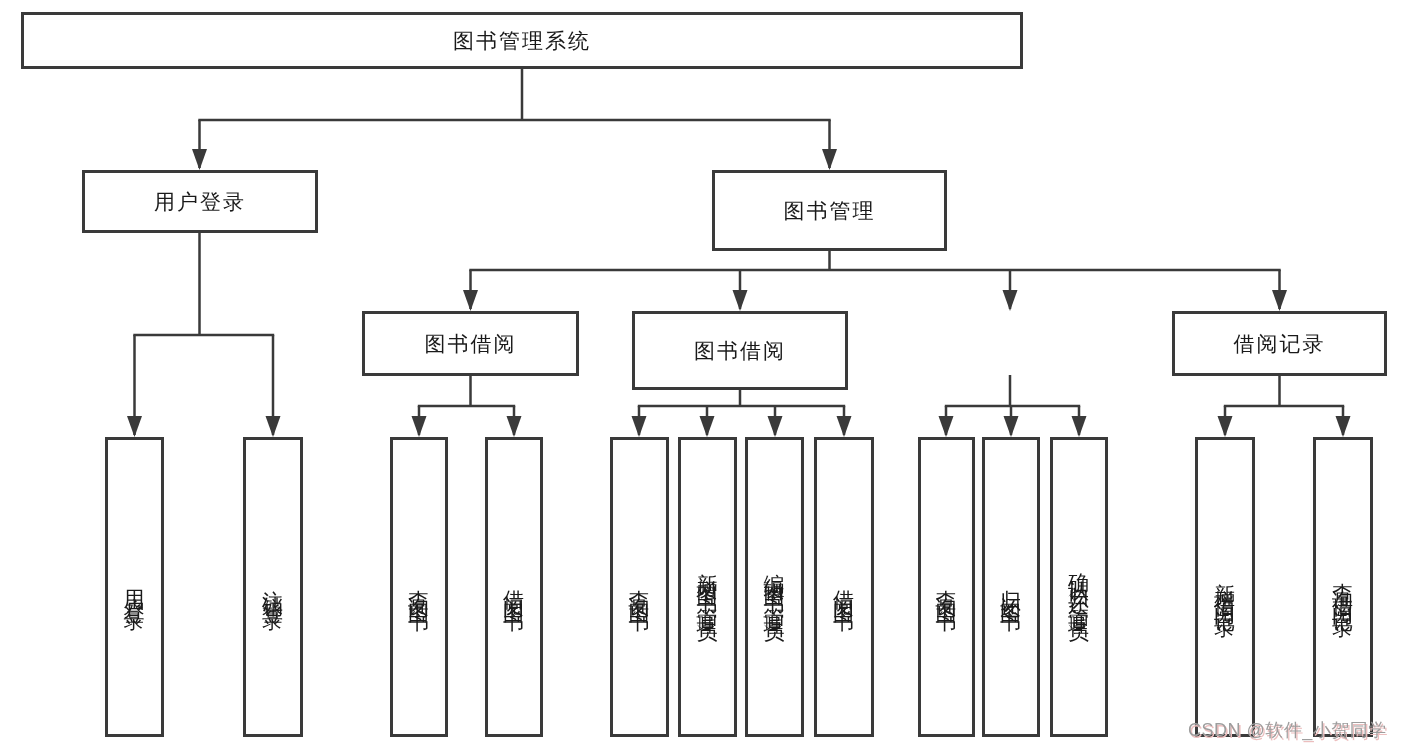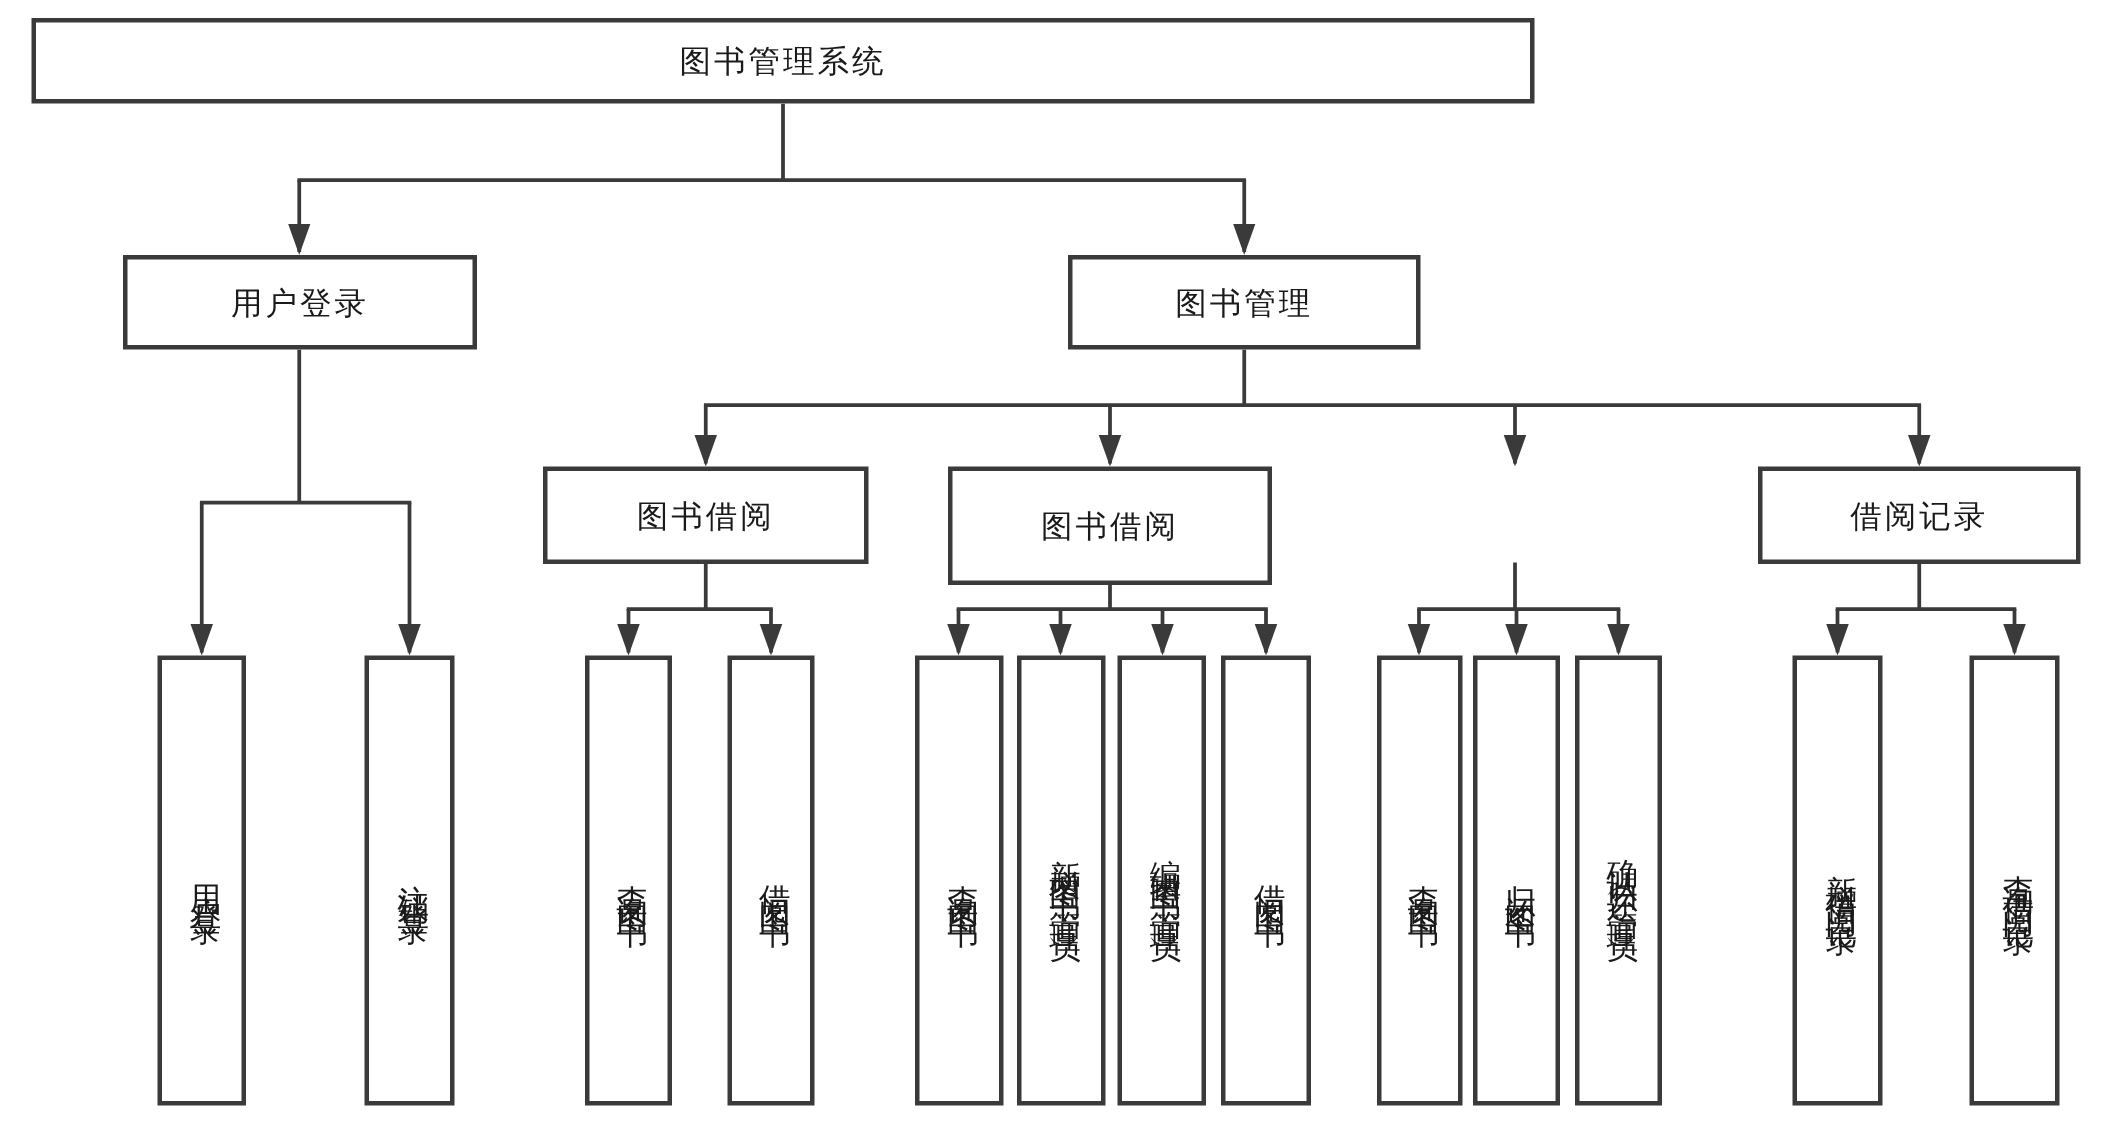--- a/index.html
+++ b/index.html
@@ -1,21 +1,21 @@
 <!DOCTYPE html>
 <html><head>
 <meta charset="utf-8">
 <style>
   html,body{margin:0;padding:0;background:#ffffff;}
   .canvas{
     position:relative;
     width:1405px;
     height:747px;
     background:#ffffff;
-    font-family:Liberation Mono, monospace;
+    font-family:Liberation Sans, sans-serif;
     overflow:hidden;
   }
   .connectors{
     position:absolute;
     left:0;top:0;
     width:1405px;height:747px;
     pointer-events:none;
   }
   .node{
     position:absolute;
@@ -90,21 +90,21 @@
       <line x1="1079" y1="406" x2="1079" y2="435" marker-end="url(#arrow)"></line>
 
       <line x1="1225" y1="406" x2="1225" y2="435" marker-end="url(#arrow)"></line>
       <line x1="1343" y1="406" x2="1343" y2="435" marker-end="url(#arrow)"></line>
     </g>
   </svg>
 
   <div class="node h" style="left:21px;top:12px;width:1002px;height:57px">图书管理系统</div>
 
   <div class="node h" style="left:82px;top:170px;width:236px;height:63px">用户登录</div>
-  <div class="node h" style="left:712px;top:170px;width:235px;height:63px">图书管理</div>
+  <div class="node h" style="left:712px;top:170px;width:235px;height:81px">图书管理</div>
 
   <div class="node h" style="left:362px;top:311px;width:217px;height:65px">图书借阅</div>
   <div class="node h" style="left:632px;top:311px;width:216px;height:79px">图书借阅</div>
   <div class="node h" style="left:1172px;top:311px;width:215px;height:65px">借阅记录</div>
 
   <div class="node v" style="left:105px;top:437px;width:59px;height:300px">用户登录</div>
   <div class="node v" style="left:243px;top:437px;width:60px;height:300px">注销登录</div>
 
   <div class="node v" style="left:390px;top:437px;width:58px;height:300px">查询图书</div>
   <div class="node v" style="left:485px;top:437px;width:58px;height:300px">借阅图书</div>
@@ -114,14 +114,15 @@
   <div class="node v" style="left:745px;top:437px;width:59px;height:300px">编辑图书（管理员）</div>
   <div class="node v" style="left:814px;top:437px;width:60px;height:300px">借阅图书</div>
 
   <div class="node v" style="left:918px;top:437px;width:57px;height:300px">查询图书</div>
   <div class="node v" style="left:982px;top:437px;width:58px;height:300px">归还图书</div>
   <div class="node v" style="left:1050px;top:437px;width:58px;height:300px">确认归还（管理员）</div>
 
   <div class="node v" style="left:1195px;top:437px;width:60px;height:300px">新增借阅记录</div>
   <div class="node v" style="left:1313px;top:437px;width:60px;height:300px">查询借阅记录</div>
 
+  <div class="watermark">CSDN @软件_小贺同学</div>
 
 </div>
 
 </body></html>

